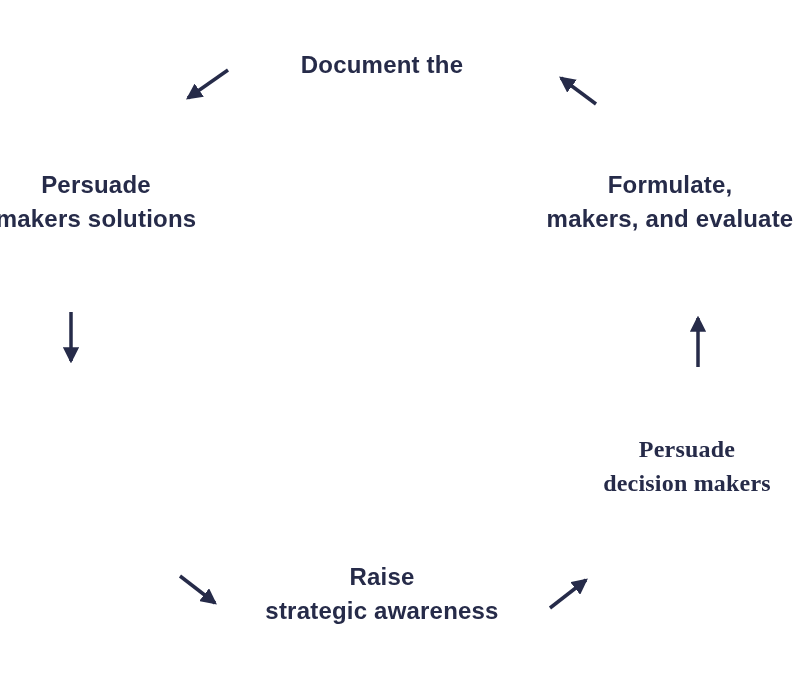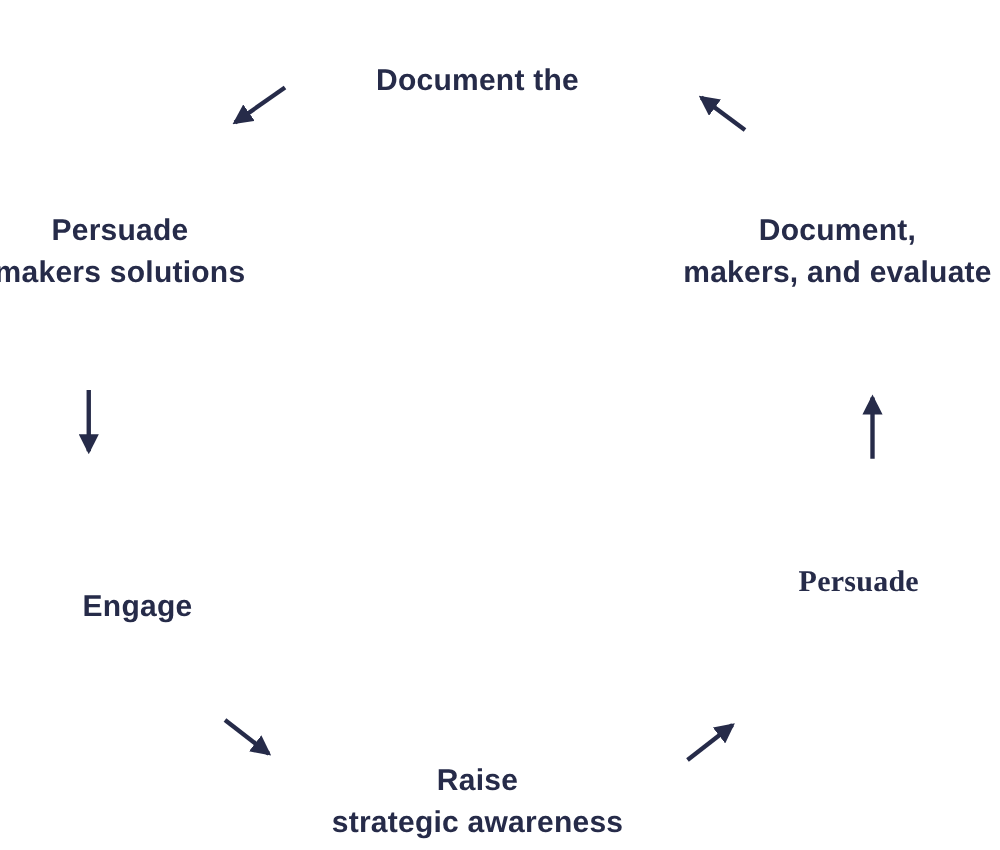--- a/index.html
+++ b/index.html
@@ -42,21 +42,21 @@
     line-height: 1.42;
     color: var(--ink);
     white-space: nowrap;
   }
   .step span { display: block; }
   .step-document  { left: 382px; top: 65px;  }
   .step-formulate { left: 96px;  top: 202px; }
   .step-implement { left: 670px; top: 202px; }
   .step-engage    { left: 110px; top: 486px; }
   .step-persuade  { left: 687px; top: 466px; font-family: Liberation Serif, serif; }
-  .step-raise     { left: 382px; top: 642px; }
+  .step-raise     { left: 382px; top: 594px; }
 </style>
 </head>
 <body>
 
 <div class="canvas">
 
   <svg class="arrows" viewBox="0 0 800 680" xmlns="http://www.w3.org/2000/svg" aria-hidden="true">
     <defs>
       <marker id="ah" viewBox="0 0 10 10" refX="8.5" refY="5" markerWidth="4.6" markerHeight="4.6" orient="auto-start-reverse">
         <path d="M 0 0 L 10 5 L 0 10 z" fill="currentColor"></path>
@@ -73,30 +73,30 @@
   <div class="step step-document">
     <span>Document the</span>
   </div>
 
   <div class="step step-formulate">
     <span>Persuade</span>
     <span>makers solutions</span>
   </div>
 
   <div class="step step-engage">
-    <span>Engage</span>
   </div>
 
   <div class="step step-raise">
     <span>Raise</span>
     <span>strategic awareness</span>
   </div>
 
   <div class="step step-persuade">
     <span>Persuade</span>
+    <span>decision makers</span>
   </div>
 
   <div class="step step-implement">
-    <span>Document,</span>
+    <span>Formulate,</span>
     <span>makers, and evaluate</span>
   </div>
 
 </div>
 
 </body></html>

